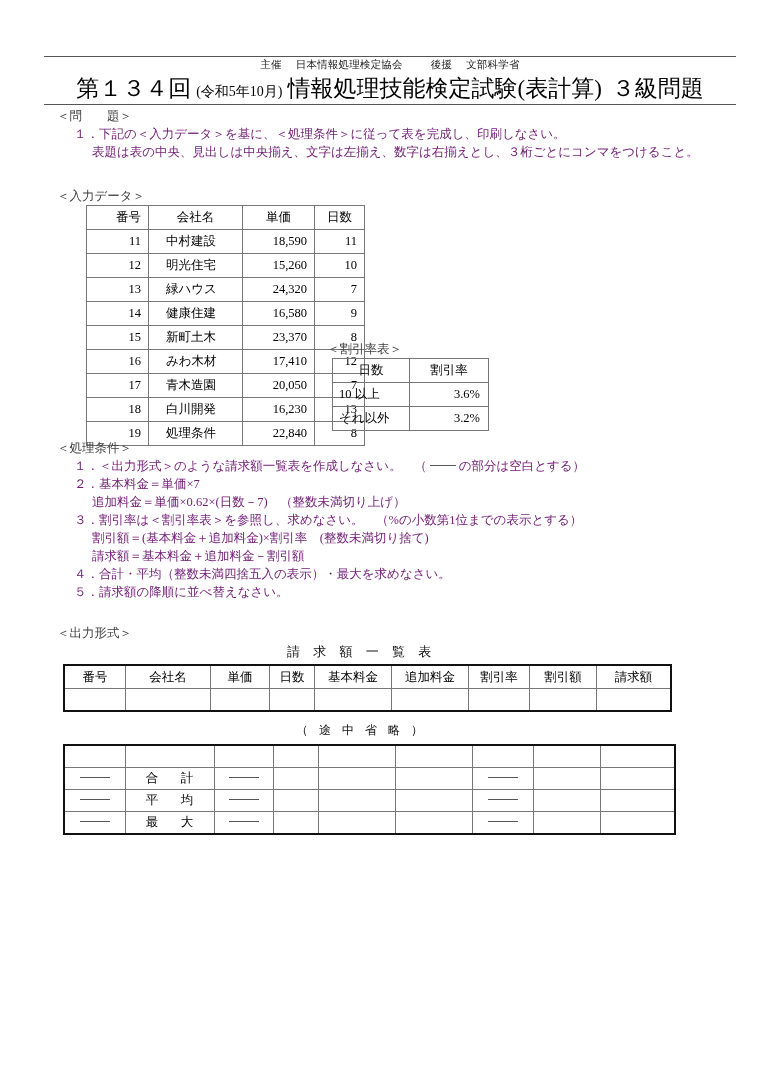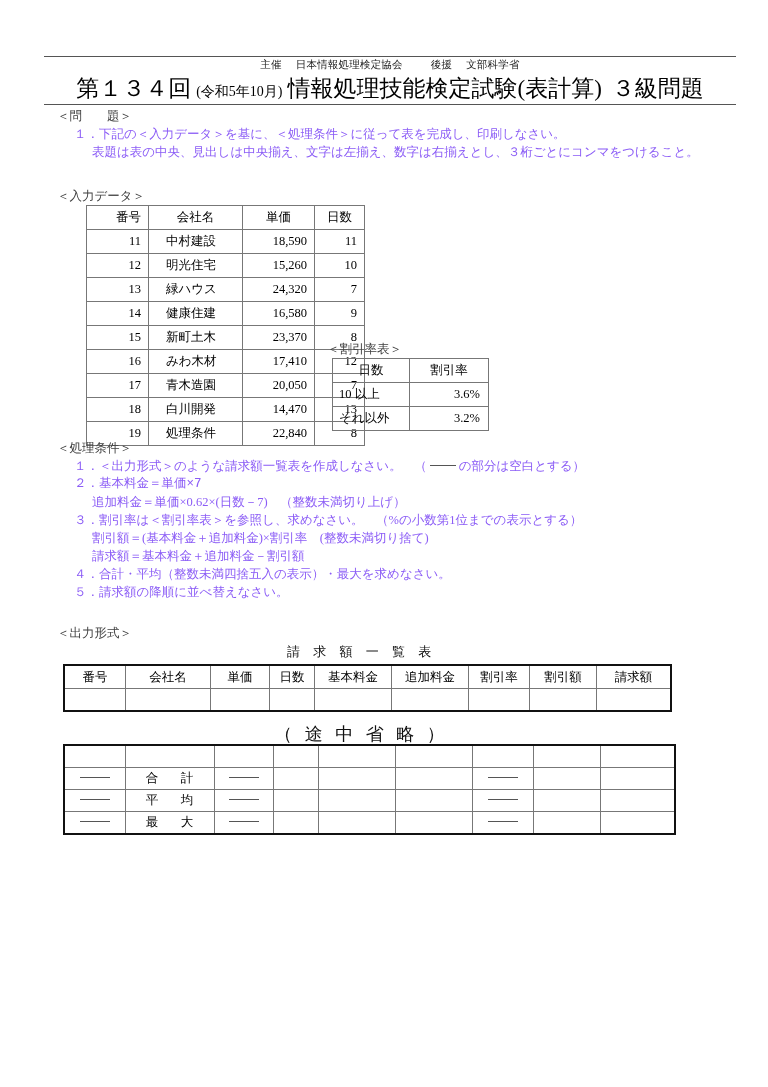--- a/index.html
+++ b/index.html
@@ -68,21 +68,21 @@
     position: absolute;
     font-size: 12.5px;
     line-height: 17px;
     color: #404040;
     white-space: nowrap;
   }
   .body-line {
     position: absolute;
     font-size: 12.5px;
     line-height: 17.5px;
-    color: #8b5cf6;
+    color: #701a75;
     white-space: nowrap;
   }
   .dash-inline {
     display: inline-block;
     width: 26px;
     border-bottom: 1px solid #555;
     vertical-align: 4px;
     margin: 0 3px;
   }
 
@@ -161,21 +161,21 @@
   .tbl-out {
     border: 2px solid #111;
   }
 
   .omit-note {
     position: absolute;
     left: 63px;
     top: 722px;
     width: 597px;
     text-align: center;
-    font-size: 18px;
+    font-size: 12px;
     letter-spacing: 4px;
     color: #111;
   }
 
   .cell-dash {
     display: inline-block;
     width: 30px;
     border-bottom: 1px solid #555;
     vertical-align: middle;
     margin-bottom: 3px;
@@ -253,21 +253,21 @@
       </tr>
       <tr>
         <td class="c-no">17</td>
         <td class="c-name">青木造園</td>
         <td class="c-price">20,050</td>
         <td class="c-days">7</td>
       </tr>
       <tr>
         <td class="c-no">18</td>
         <td class="c-name">白川開発</td>
-        <td class="c-price">14,470</td>
+        <td class="c-price">16,230</td>
         <td class="c-days">13</td>
       </tr>
       <tr>
         <td class="c-no">19</td>
         <td class="c-name">処理条件</td>
         <td class="c-price">22,840</td>
         <td class="c-days">8</td>
       </tr>
     </tbody>
   </table>
@@ -291,21 +291,21 @@
         <td class="d-rate">3.2%</td>
       </tr>
     </tbody>
   </table>
 
   <div class="sec" style="left:57px; top:440px;">＜処理条件＞</div>
 
   <div class="body-line" style="left:74px; top:458px;">
     <span>１．＜出力形式＞のような請求額一覧表を作成しなさい。　（</span><span class="dash-inline"></span><span>の部分は空白とする）</span>
   </div>
-  <div class="body-line" style="left:74px; top:476px;font-family:Liberation Mono, monospace;">２．基本料金＝単価×7</div>
+  <div class="body-line" style="left:74px; top:476px;">２．基本料金＝単価×7</div>
   <div class="body-line" style="left:92px; top:494px;">追加料金＝単価×0.62×(日数－7)　（整数未満切り上げ）</div>
   <div class="body-line" style="left:74px; top:512px;">３．割引率は＜割引率表＞を参照し、求めなさい。　（%の小数第1位までの表示とする）</div>
   <div class="body-line" style="left:92px; top:548px;">請求額＝基本料金＋追加料金－割引額</div>
   <div class="body-line" style="left:92px; top:530px;">割引額＝(基本料金＋追加料金)×割引率　(整数未満切り捨て)</div>
   <div class="body-line" style="left:74px; top:566px;">４．合計・平均（整数未満四捨五入の表示）・最大を求めなさい。</div>
   <div class="body-line" style="left:74px; top:584px;">５．請求額の降順に並べ替えなさい。</div>
 
   <div class="sec" style="left:57px; top:625px;">＜出力形式＞</div>
 
   <div class="out-title">請 求 額 一 覧 表</div>

